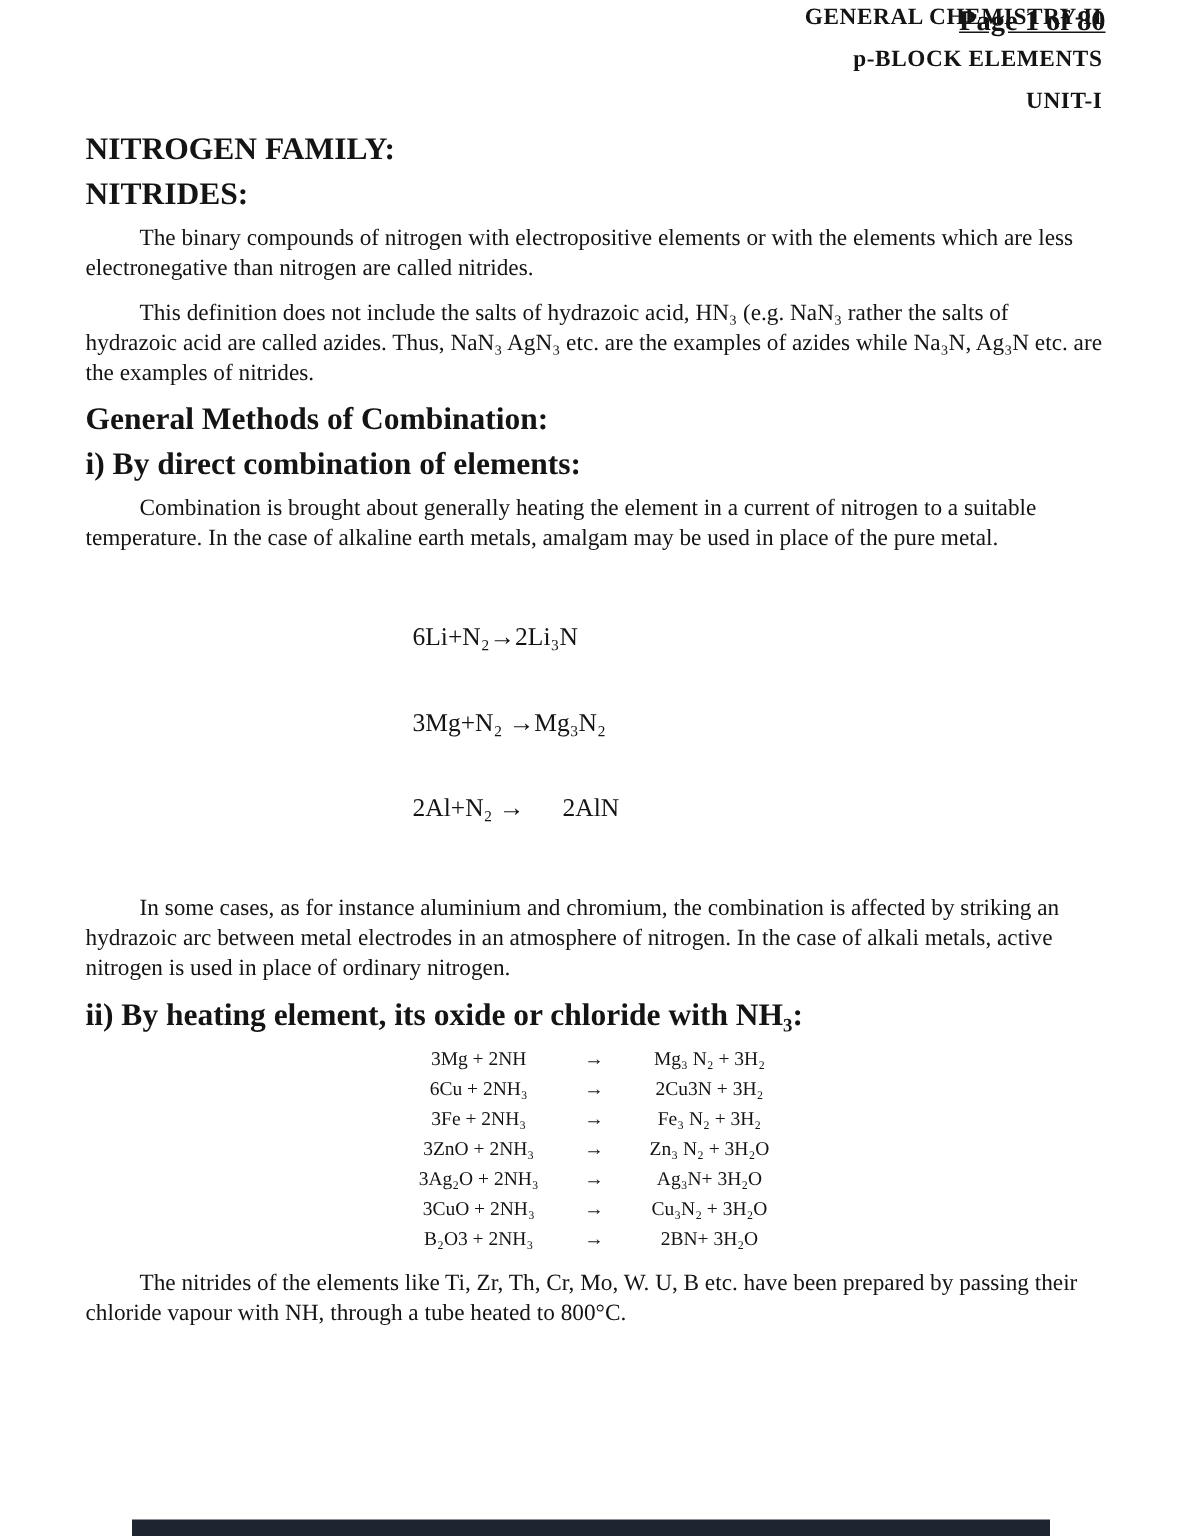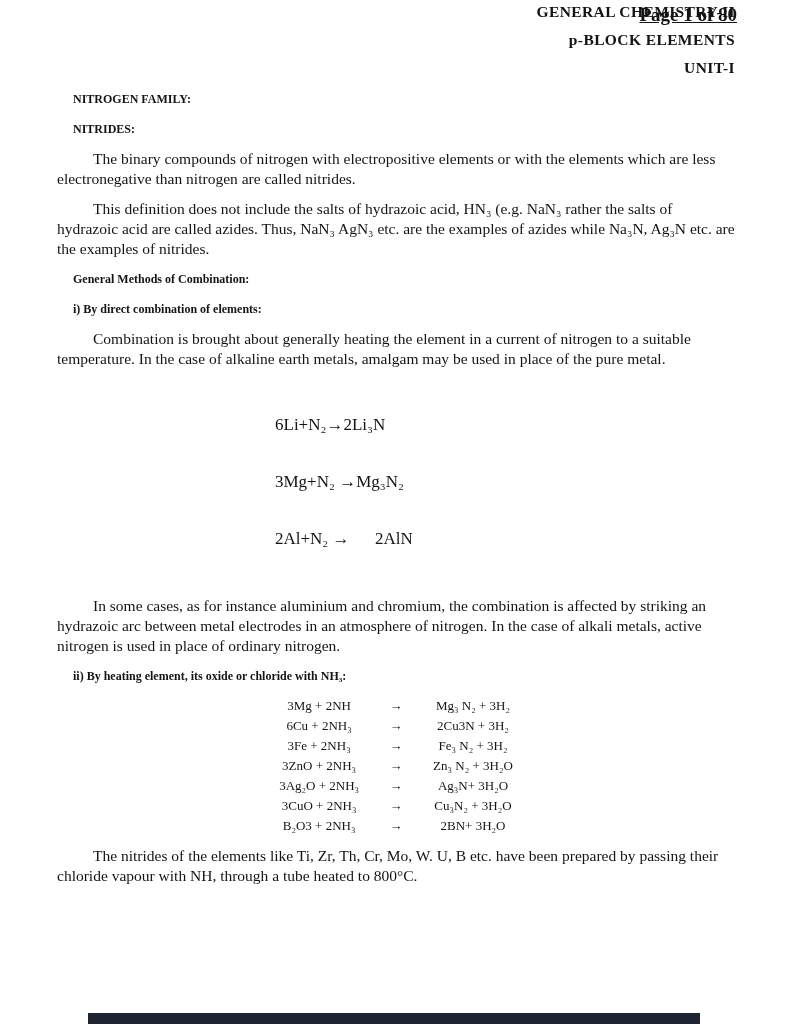--- a/index.html
+++ b/index.html
@@ -24,24 +24,24 @@
   .content { padding: 0 56px 0 57px; }
   .title-block { text-align: right; font-family: Liberation Serif, serif; }
   .title-line {
     font-weight: bold;
     font-size: 15.5px;
     line-height: 23px;
     margin-bottom: 5px;
     letter-spacing: 0.4px;
   }
   .heading {
-    font-size: 12px;
+    font-size: 21px;
     font-weight: bold;
     line-height: 20px;
-    margin: 10px 0 0 16px;
+    margin: 10px 0 0 0;
   }
   .para {
     font-size: 15.5px;
     line-height: 20px;
     margin: 10px 0 0 0;
     text-indent: 36px;
   }
   .eq-block {
     margin: 8px 0 0 218px;
     width: fit-content;

